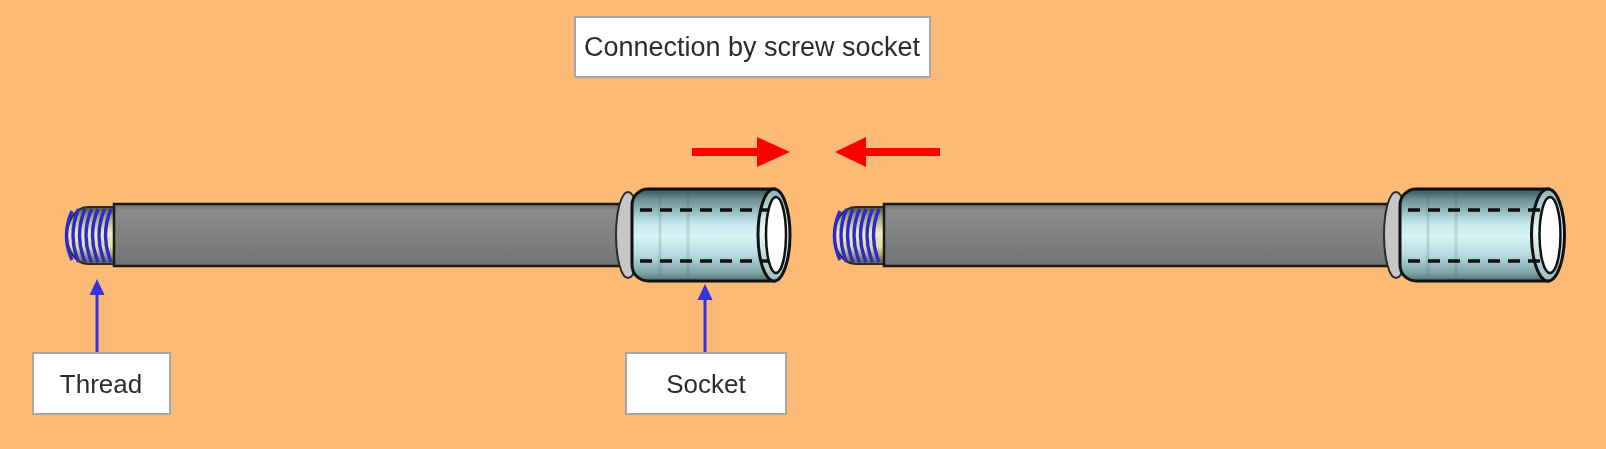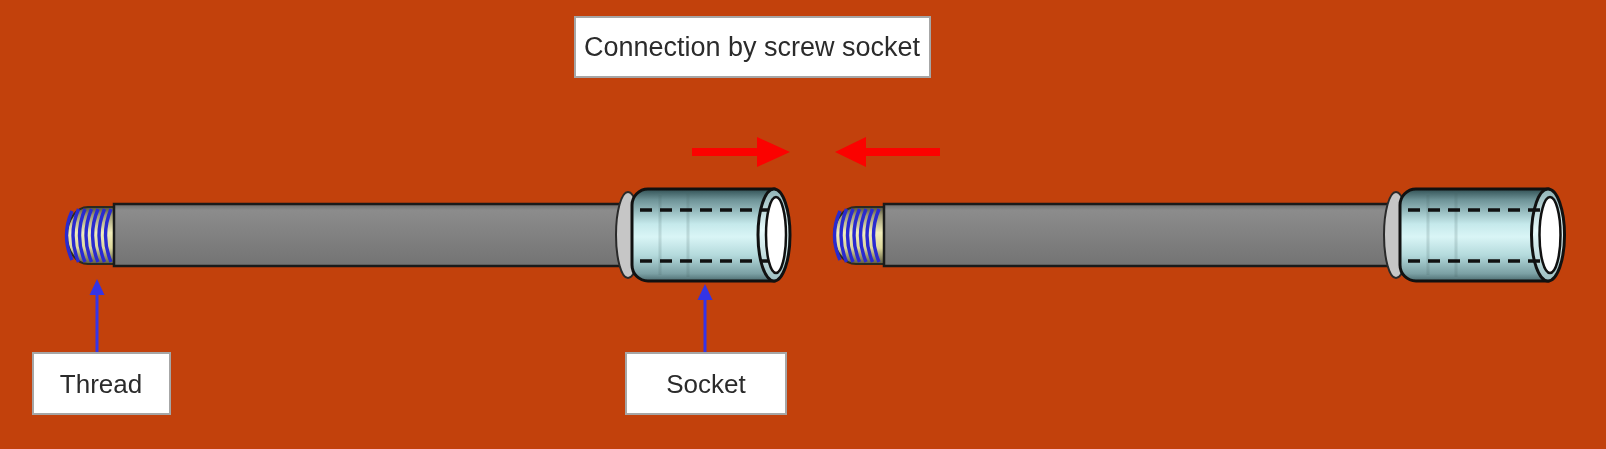--- a/index.html
+++ b/index.html
@@ -1,20 +1,20 @@
 <!DOCTYPE html>
 <html><head>
 <meta charset="utf-8">
 <style>
   html, body { margin: 0; padding: 0; background: #ffffff; }
   .canvas {
     position: relative;
     width: 1606px;
     height: 449px;
-    background: #c2410c;
+    background: #fdba74;
     font-family: "Liberation Sans", sans-serif;
     overflow: hidden;
   }
   svg { display: block; }
   .title-text {
     font-size: 27px;
     fill: #2b2b2b;
     font-family: "Liberation Sans", sans-serif;
   }
   .label-text {

